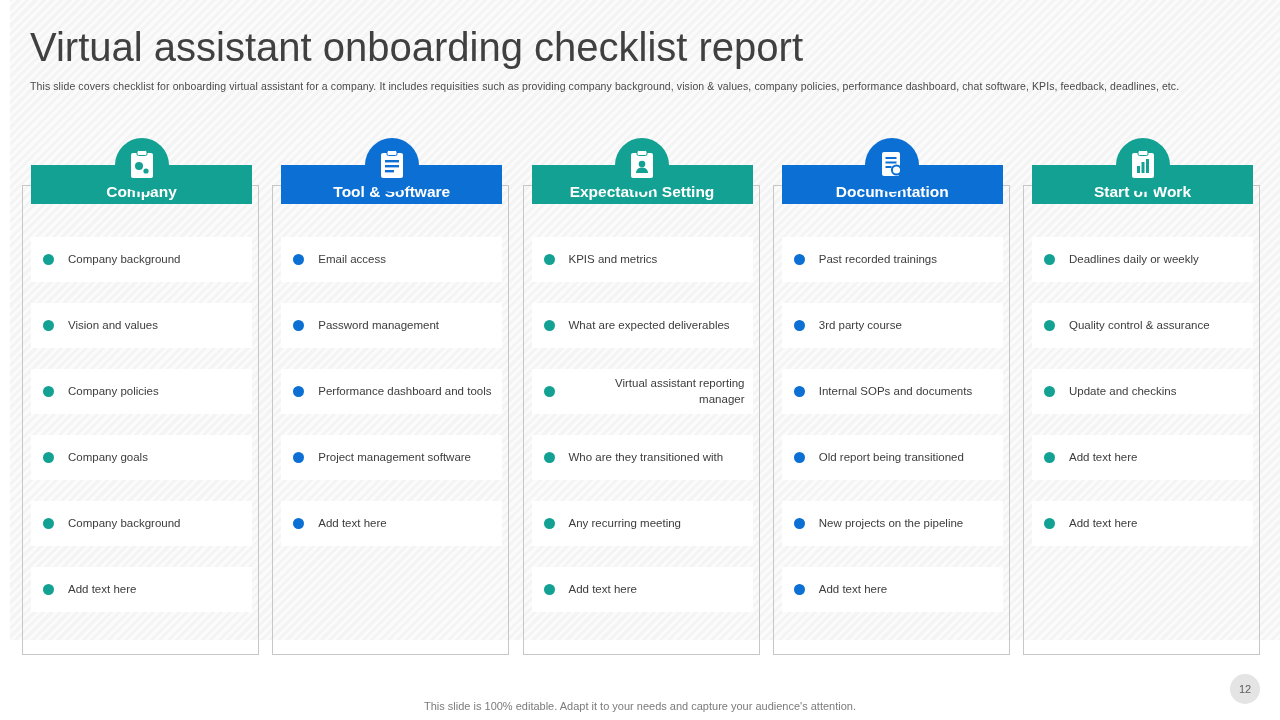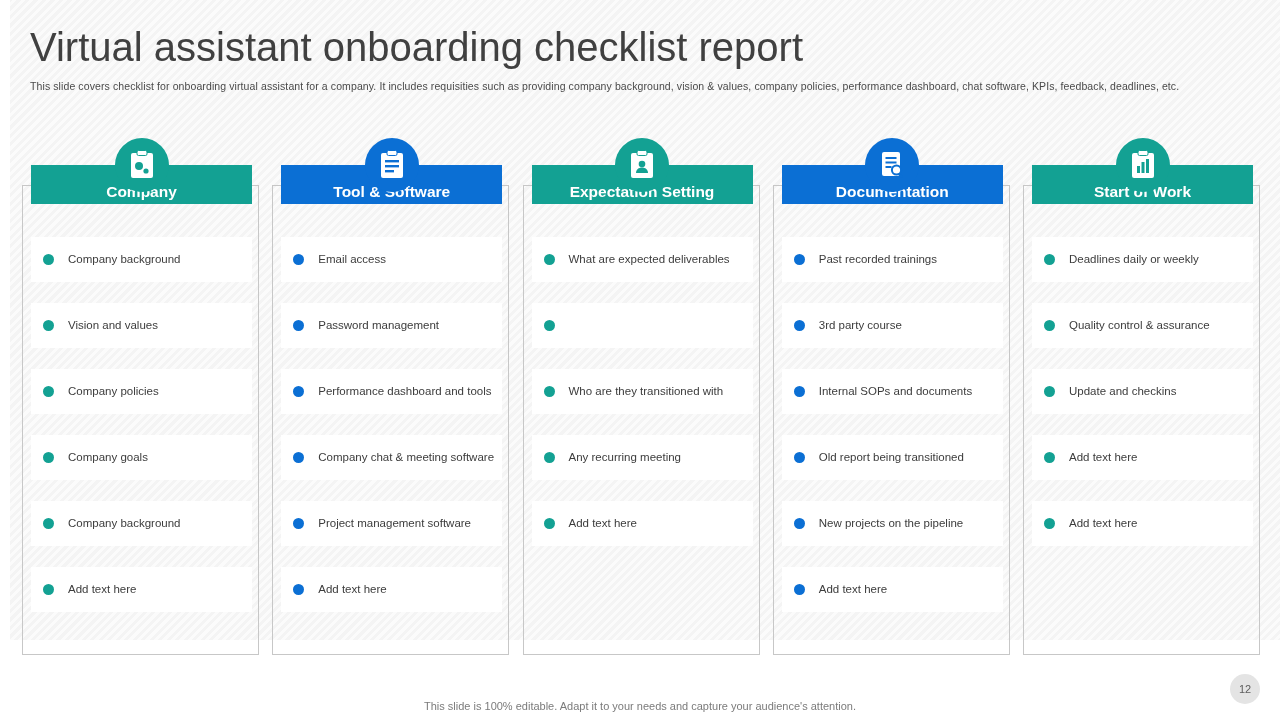--- a/index.html
+++ b/index.html
@@ -241,24 +241,20 @@
           <div class="item">
               <span class="dot" style="background:#0b6fd4;"></span>
               <span class="item-label">Password management</span>
             </div>
           <div class="item">
               <span class="dot" style="background:#0b6fd4;"></span>
               <span class="item-label">Performance  dashboard and tools</span>
             </div>
           <div class="item">
               <span class="dot" style="background:#0b6fd4;"></span>
-              <span class="item-label">Company chat &amp; meeting software</span>
-            </div>
-          <div class="item">
-              <span class="dot" style="background:#0b6fd4;"></span>
               <span class="item-label">Project management software</span>
             </div>
           <div class="item">
               <span class="dot" style="background:#0b6fd4;"></span>
               <span class="item-label">Add text here</span>
             </div>
         </div>
       </div>
     </div>
 
@@ -270,24 +266,29 @@
             <rect x="3" y="3" width="22" height="25" rx="2" fill="#ffffff"></rect>
             <rect x="9" y="0.5" width="10" height="5" rx="1.5" fill="#ffffff" stroke="#13a193" stroke-width="1"></rect>
             <circle cx="14" cy="14" r="3.3" fill="#13a193"></circle>
             <path d="M8 23c0-3.3 2.7-5.5 6-5.5s6 2.2 6 5.5z" fill="#13a193"></path>
           </svg>
         </div>
         <div class="col-header" style="background:#13a193;">Expectation Setting</div>
         <div class="items">
           <div class="item">
               <span class="dot" style="background:#13a193;"></span>
+              <span class="item-label">KPIS and metrics</span>
+            </div>
+          <div class="item">
+              <span class="dot" style="background:#13a193;"></span>
               <span class="item-label">What are expected deliverables</span>
             </div>
           <div class="item">
               <span class="dot" style="background:#13a193;"></span>
+              <span class="item-label">Virtual assistant reporting manager</span>
             </div>
           <div class="item">
               <span class="dot" style="background:#13a193;"></span>
               <span class="item-label">Who are they transitioned with</span>
             </div>
           <div class="item">
               <span class="dot" style="background:#13a193;"></span>
               <span class="item-label">Any recurring  meeting</span>
             </div>
           <div class="item">

